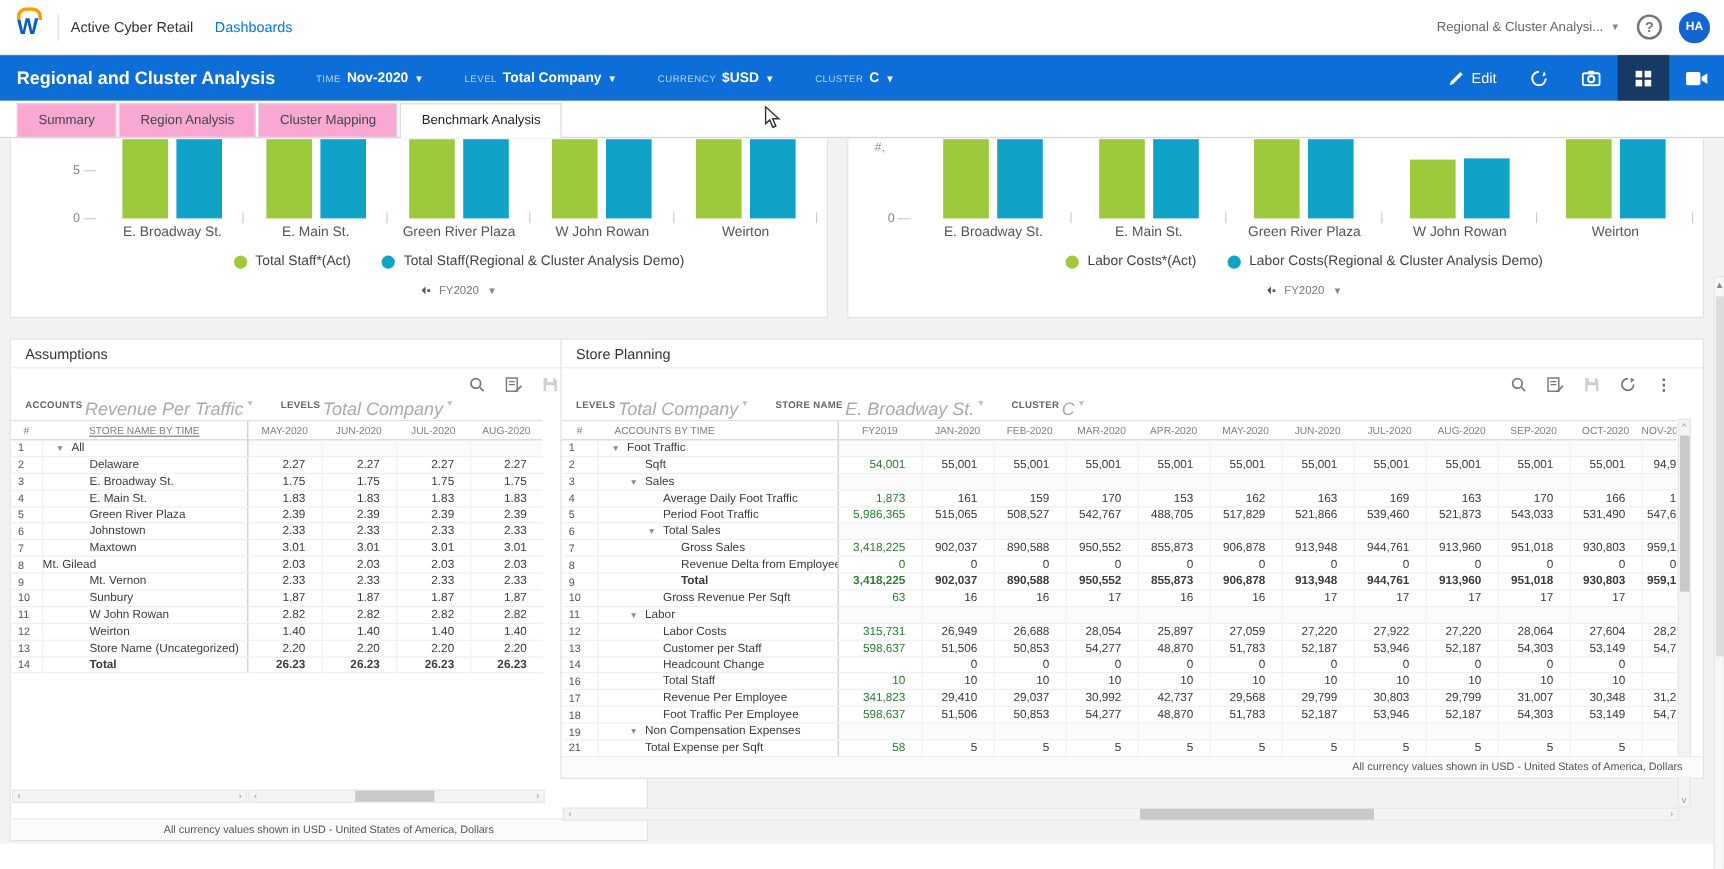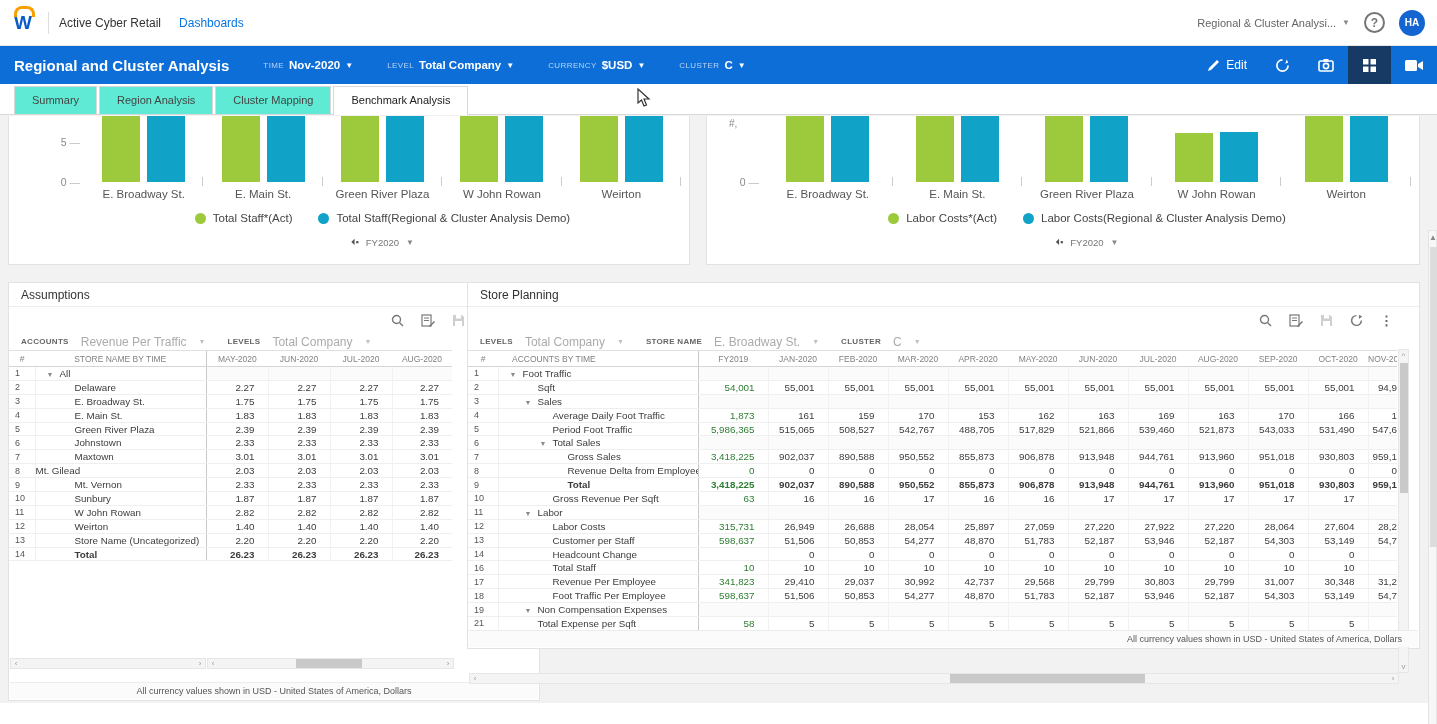--- a/index.html
+++ b/index.html
@@ -29,21 +29,21 @@
   .bb-filter .lab { font-size:8px; color:#b8d4f4; letter-spacing:.4px; }
   .bb-filter .val { font-size:11.5px; font-weight:bold; color:#fff; }
   .bb-filter .caret { color:#fff; }
   .bb-right { margin-left:auto; display:flex; align-items:center; height:38px; }
   .bb-btn { display:flex; align-items:center; gap:6px; color:#fff; font-size:12px; padding:0 14px; height:38px; cursor:pointer; }
   .bb-btn svg { display:block; }
   .bb-btn.selected { background:#173a64; }
 
   
   #tab-bar { position:absolute; left:0; top:84px; width:1437px; height:31px; background:#fff; border-bottom:1px solid #d8d8d8; display:flex; align-items:flex-end; padding-left:14px; }
-  .tab { font-size:11px; color:#444; background:#5eead4; border:1px solid #d8d8d8; border-bottom:none; padding:7px 17px 8px; margin-right:2px; cursor:pointer; }
+  .tab { font-size:11px; color:#444; background:#f9a8d4; border:1px solid #d8d8d8; border-bottom:none; padding:7px 17px 8px; margin-right:2px; cursor:pointer; }
   .tab.active { background:#fff; color:#222; position:relative; top:1px; padding-bottom:9px; }
 
   
   #content { position:absolute; left:0; top:115px; width:1437px; height:588px; background:#f2f2f2; }
   .card { position:absolute; background:#fff; border:1px solid #e2e2e2; }
 
   
   #chart-card-0 { left:8px; top:1px; width:682px; height:149px; border-top:none; }
   #chart-card-1 { left:706px; top:1px; width:714px; height:149px; border-top:none; }
   .plot-wrap { position:absolute; top:0; height:66px; }
@@ -64,23 +64,23 @@
   .chart-pager { display:flex; justify-content:center; align-items:center; gap:7px; margin-top:13px; font-size:9.5px; color:#777; cursor:pointer; }
   .pager-icon { font-size:9px; color:#555; }
 
   
   #assum-card { left:8px; top:167px; width:532px; height:419px; }
   #store-card { left:467px; top:167px; width:953px; height:367px; }
   .panel-title { height:24px; line-height:24px; padding-left:12px; font-size:12px; color:#333; border-bottom:1px solid #ececec; }
   .panel-toolbar { height:26px; display:flex; justify-content:flex-end; align-items:center; gap:17px; padding-right:14px; }
   .tool-icon { cursor:pointer; display:flex; align-items:center; }
   .panel-filters { height:17px; display:flex; align-items:center; gap:22px; padding-left:12px; }
-  .pf { display:flex; align-items:center; gap:12px; cursor:pointer; }
+  .pf { display:flex; align-items:flex-start; gap:2px; cursor:pointer; }
   .pf .lab { font-size:8px; font-weight:bold; color:#666; letter-spacing:.3px; }
-  .pf .val { font-size:12px; color:#ababab; }
+  .pf .val { font-size:15px; color:#ababab;font-style:italic; }
   .pf .caret { color:#c0c0c0; font-size:7px; }
 
   table.grid { border-collapse:collapse; table-layout:fixed; }
   .grid th { font-size:8.5px; font-weight:normal; color:#818181; height:16px; border-top:1px solid #e0e0e0; border-bottom:1px solid #d5d5d5; text-align:center; overflow:hidden; white-space:nowrap; }
   .grid td { font-size:9.8px; color:#3c3c3c; height:13.9px; border-bottom:1px solid #efefef; white-space:nowrap; overflow:hidden; padding:0; }
   .grid td.num { text-align:left; padding-left:6px; color:#555; font-size:9px; border-right:1px solid #f0f0f0; }
   .grid td.name { position:relative; }
   .grid td.name .nm { display:inline-block; }
   .grid td.name .exp { display:inline-block; width:13px; margin-left:-13px; color:#8a8a8a; font-size:7px; text-align:left; cursor:pointer; }
   .grid td.val { text-align:right; padding-right:13px; border-left:1px solid #f2f2f2; }
@@ -362,21 +362,21 @@
             <col style="width:26px">
             <col style="width:171px">
             <col style="width:62px">
             <col style="width:62px">
             <col style="width:62px">
             <col style="width:60px">
           </colgroup>
         <thead>
             <tr>
               <th>#</th>
-              <th style="text-align: center;">STORE NAME BY TIME</th>
+              <th style="text-align: center; text-decoration: underline;">STORE NAME BY TIME</th>
               <th class="first">MAY-2020</th>
               <th>JUN-2020</th>
               <th>JUL-2020</th>
               <th>AUG-2020</th>
             </tr>
           </thead>
         <tbody>
             <tr class="grp">
               <td class="num">1</td>
               <td class="name" style="padding-left: 24px;"><span class="exp">▼</span><span class="nm">All</span></td>

